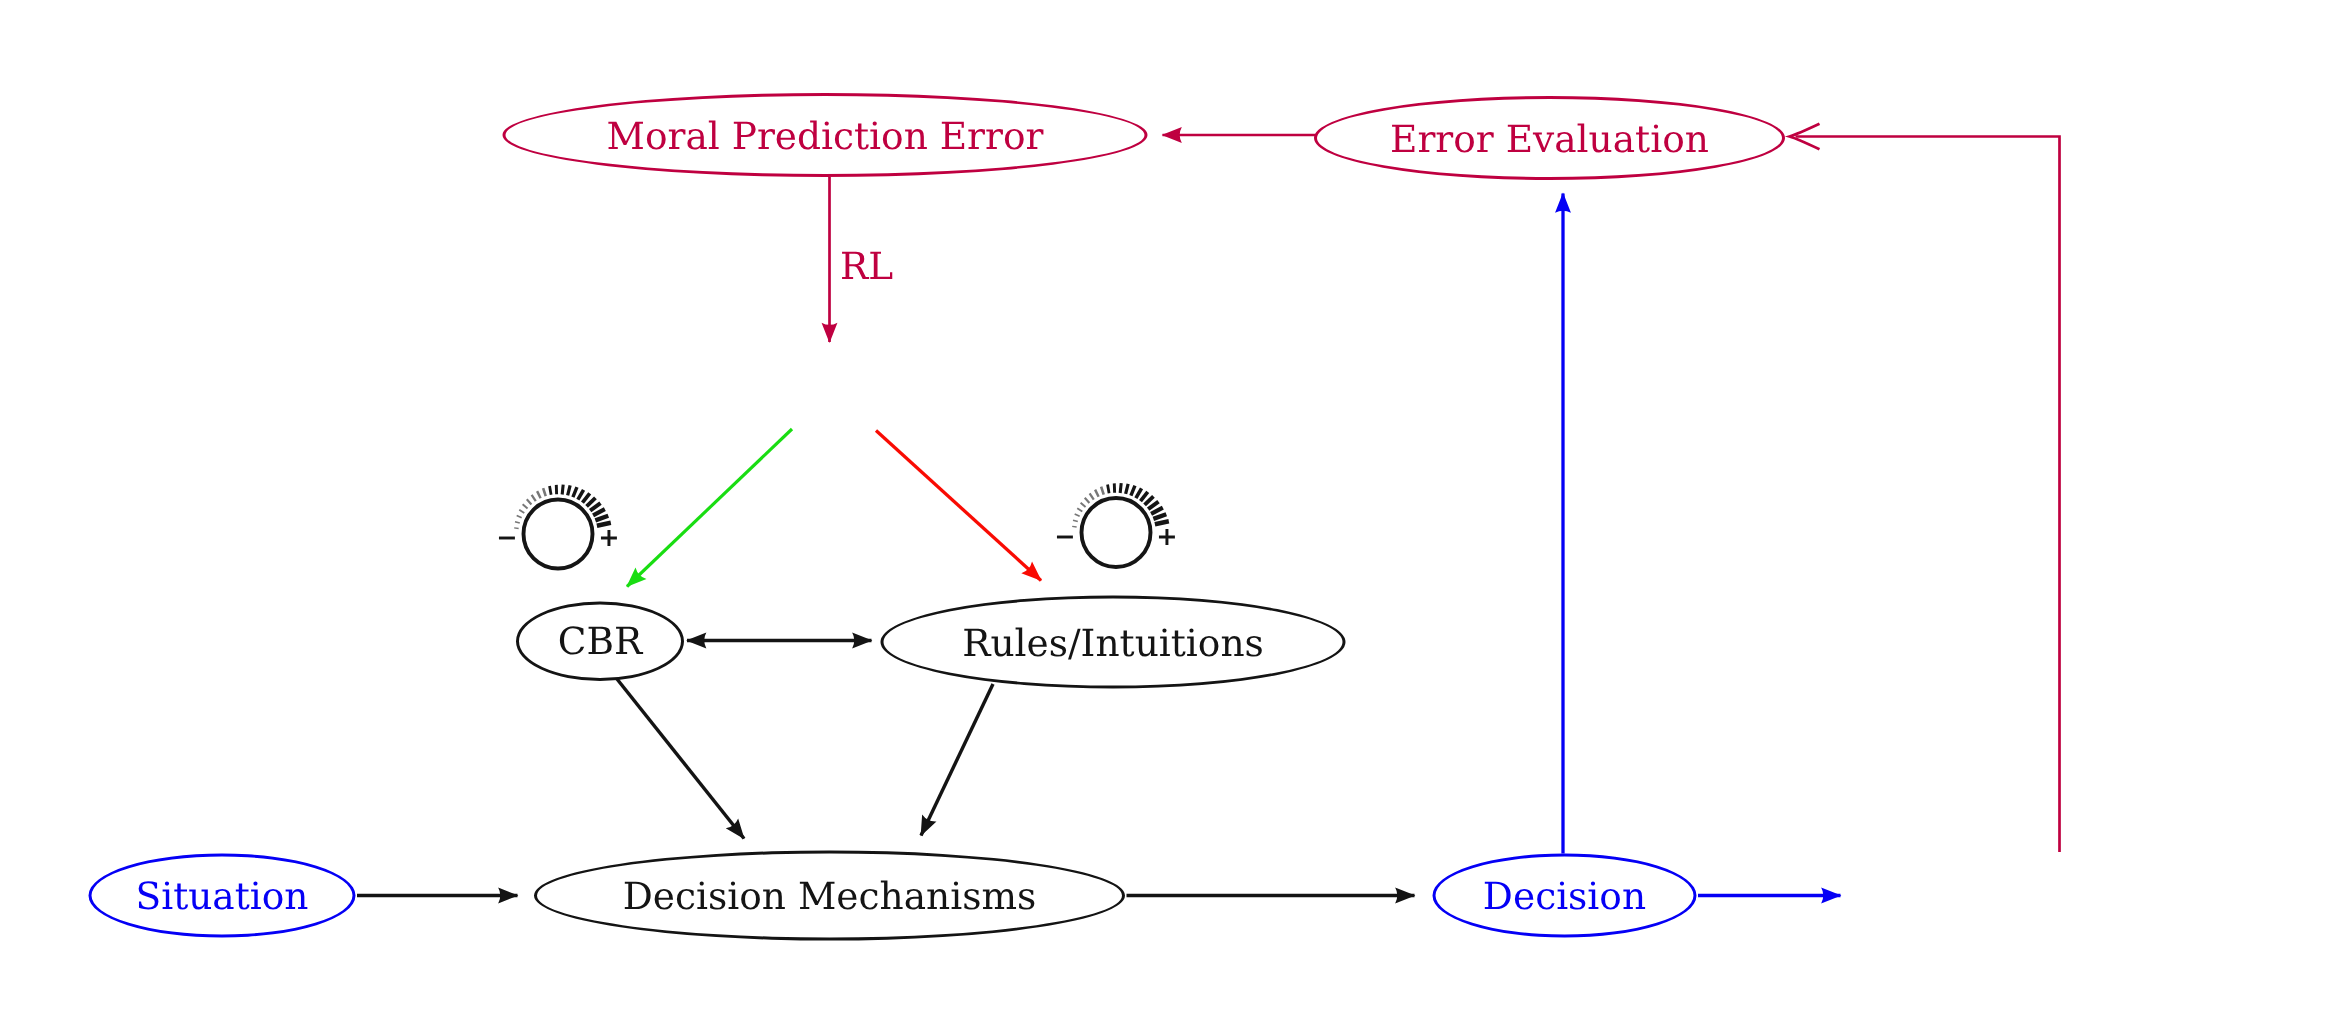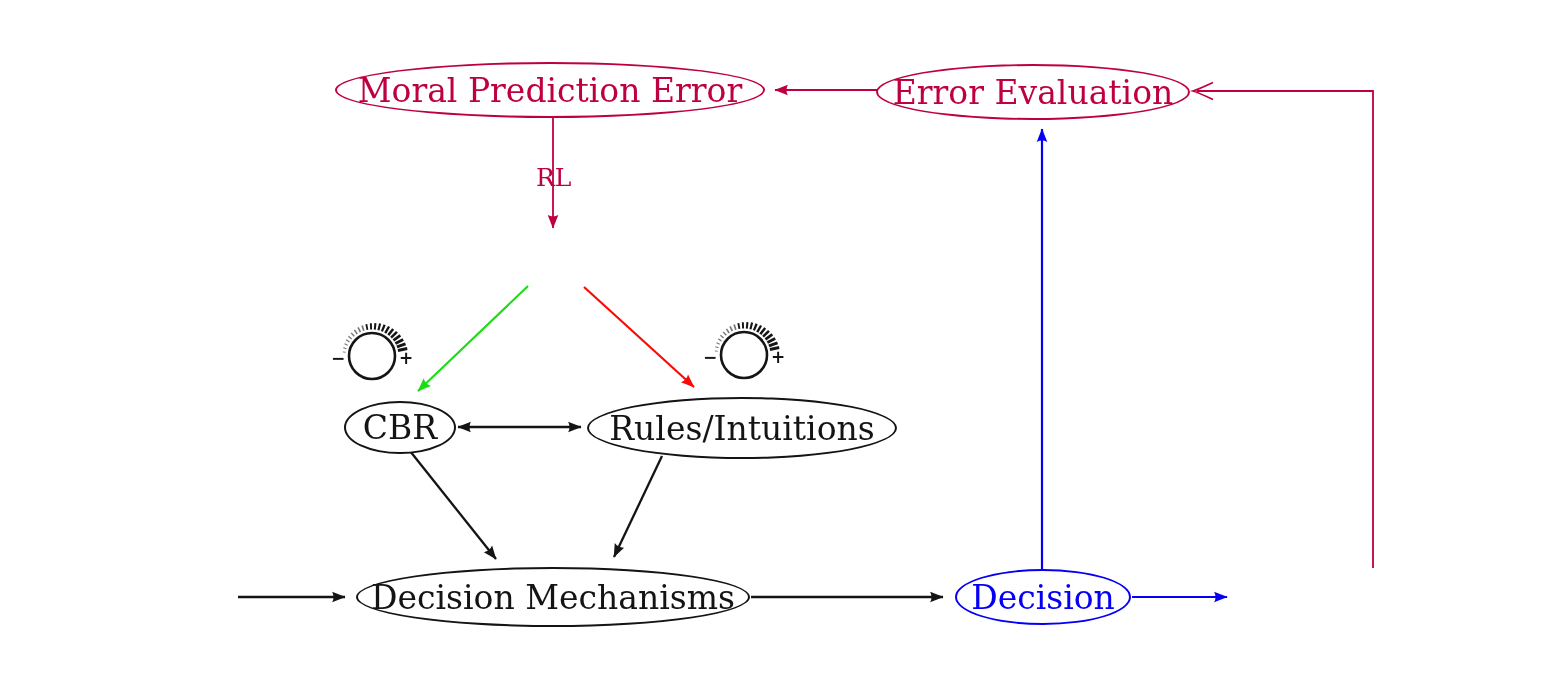--- a/index.html
+++ b/index.html
@@ -4,28 +4,28 @@
 <style>
   html,body{margin:0;padding:0;background:#fff;}
   .stage{
     position:relative;width:1568px;height:673px;background:#fff;
     font-family:"DejaVu Serif", "Liberation Serif", serif;overflow:hidden;
   }
   svg.wires{position:absolute;left:0;top:0;}
   .node{
     position:absolute;border-radius:50%;background:#fff;
     display:flex;align-items:center;justify-content:center;
-    font-size:33px;line-height:1;border:2.2px solid currentColor;
+    font-size:25px;line-height:1;border:2.2px solid currentColor;
     box-sizing:border-box;white-space:nowrap;
   }
   .c-crimson{color:var(--crimson);}
   .c-ink{color:var(--ink);}
   .c-blue{color:var(--blue);}
   .edge-label-rl{
-    position:absolute;left:536px;top:163px;font-size:25px;color:var(--crimson);
+    position:absolute;left:560px;top:163px;font-size:25px;color:var(--crimson);
   }
   .s-crimson{stroke:var(--crimson);stroke-width:1.8;fill:none;}
   .s-ink{stroke:var(--ink);stroke-width:2.3;fill:none;}
   .s-blue{stroke:var(--blue);stroke-width:2.2;fill:none;}
   .s-green{stroke:var(--green);stroke-width:2.1;fill:none;}
   .s-red{stroke:var(--red);stroke-width:2.2;fill:none;}
   .mf-crimson{fill:var(--crimson);}
   .mf-ink{fill:var(--ink);}
   .mf-blue{fill:var(--blue);}
   .mf-green{fill:var(--green);}
@@ -142,20 +142,23 @@
   </div>
 
   <div class="node c-ink" style="left:356px;top:567px;width:394px;height:60px">
     <span>Decision Mechanisms</span>
   </div>
 
   <div class="node c-ink" style="left:587px;top:397px;width:310px;height:62px">
     <span>Rules/Intuitions</span>
   </div>
 
+  <div class="node c-blue" style="left:59px;top:569px;width:178px;height:56px">
+    <span>Situation</span>
+  </div>
 
   <div class="node c-blue" style="left:955px;top:569px;width:176px;height:56px">
     <span>Decision</span>
   </div>
 
 
   <div class="edge-label-rl">RL</div>
 
 </div>
 

